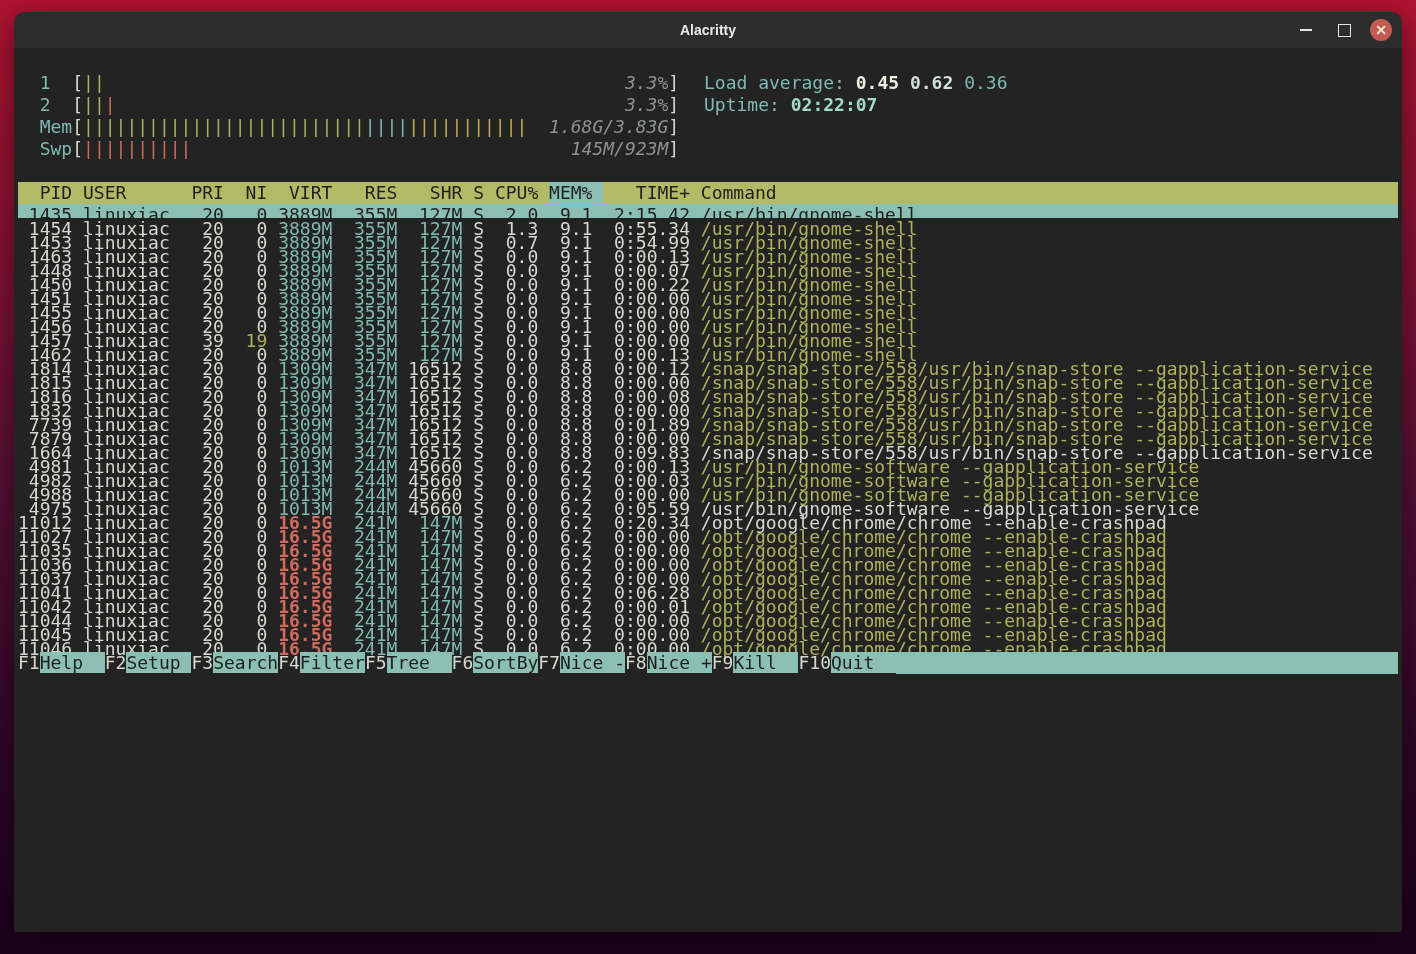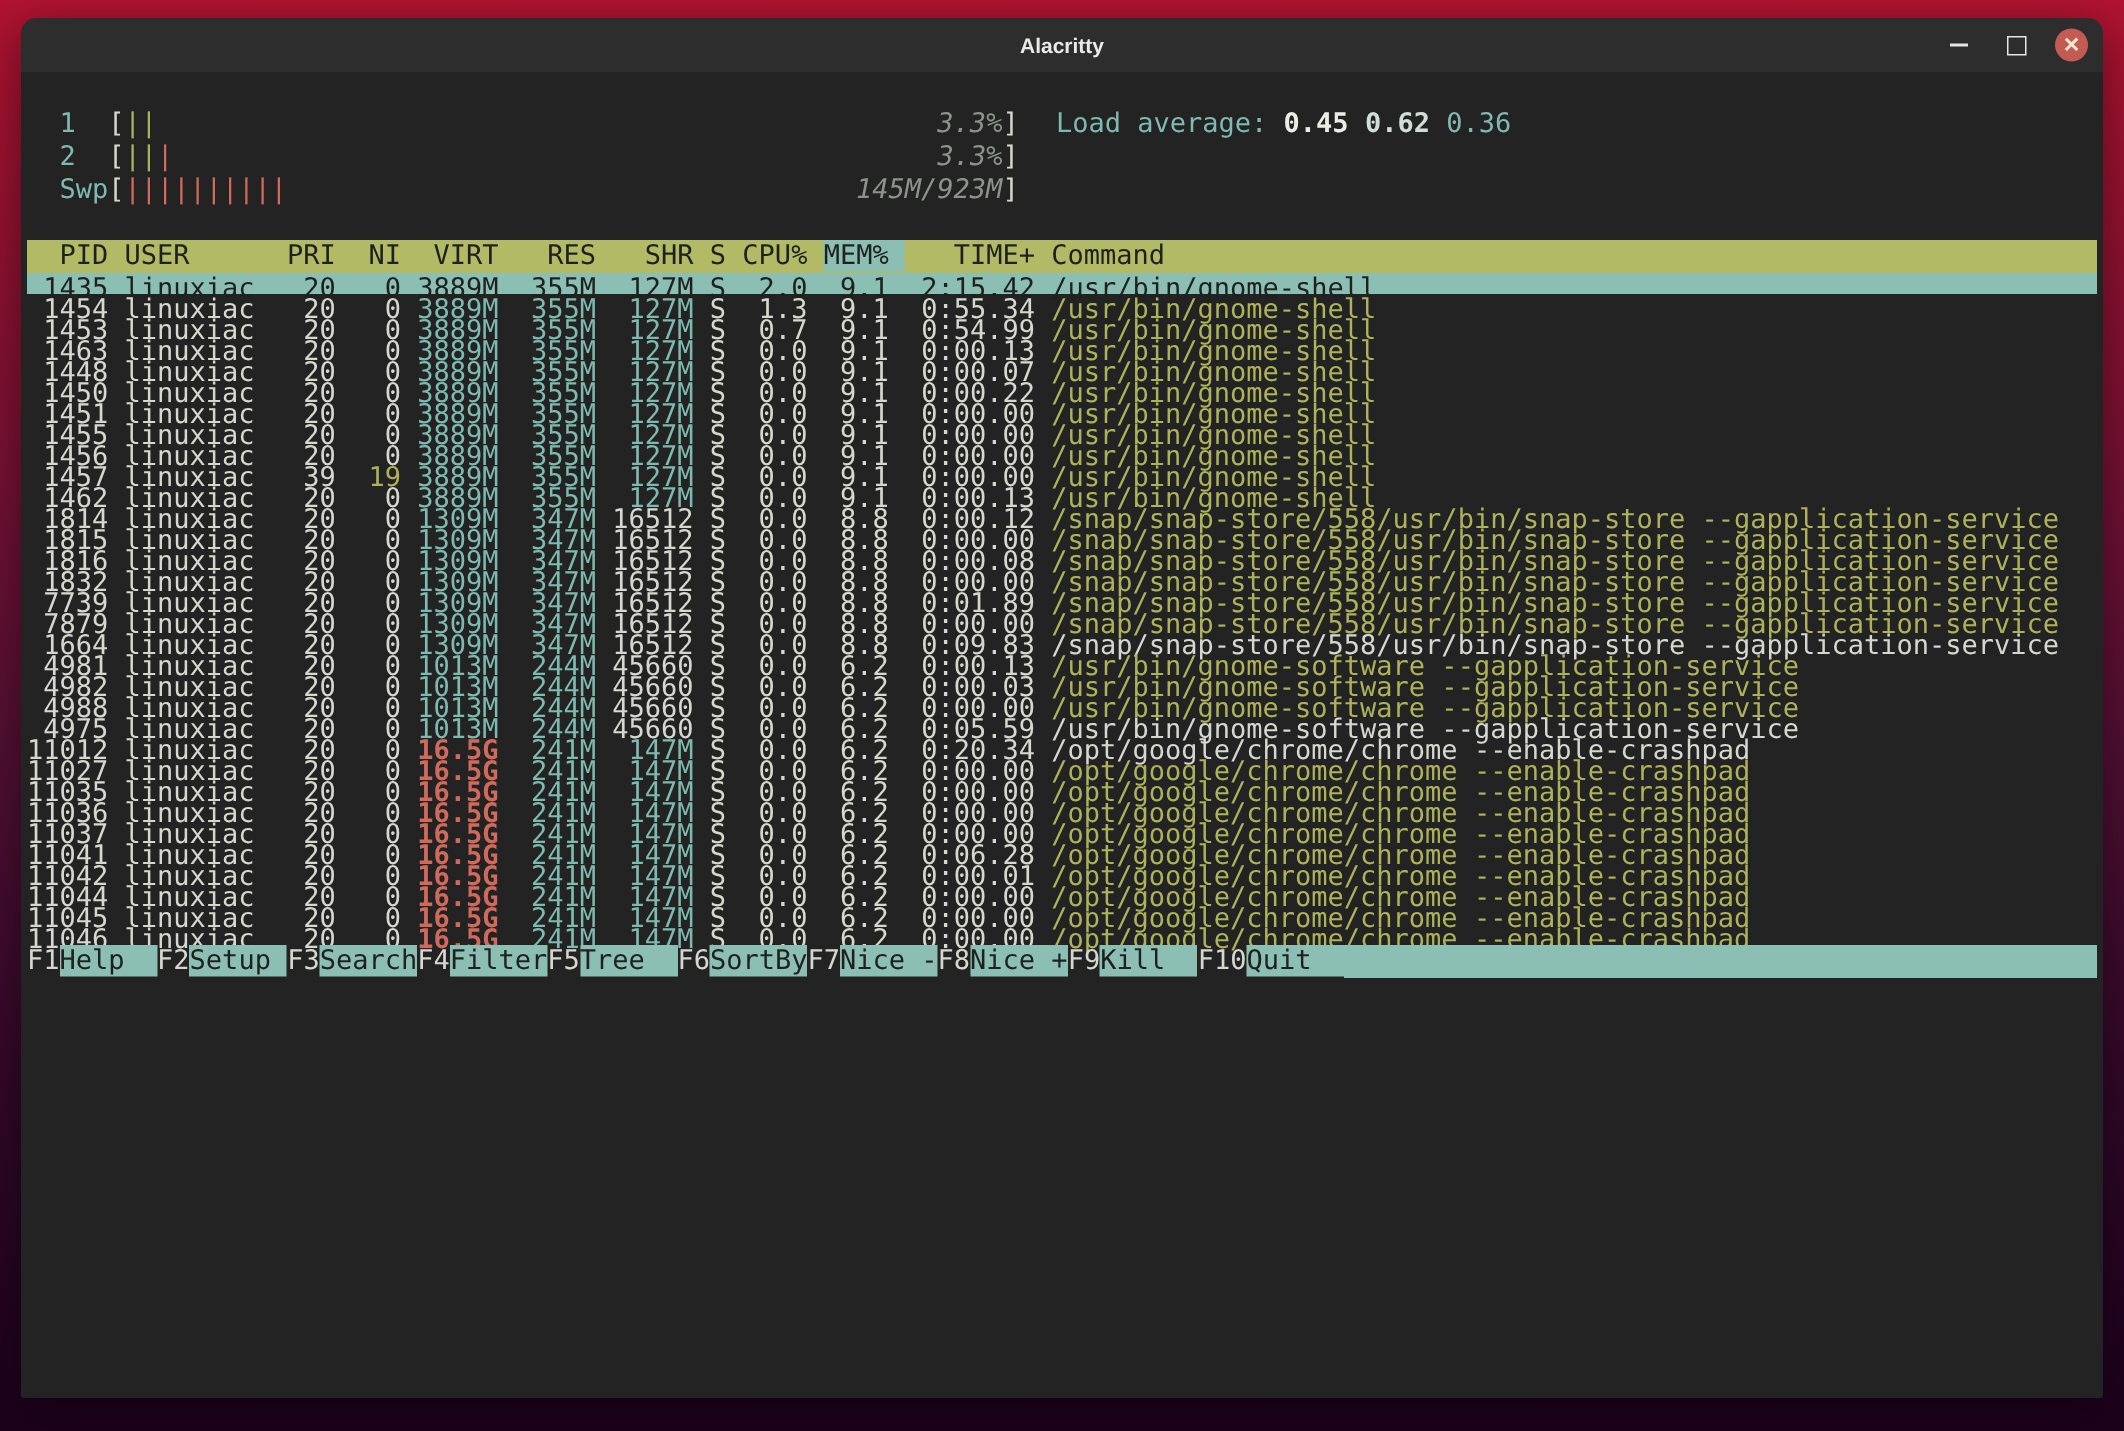--- a/index.html
+++ b/index.html
@@ -52,24 +52,26 @@
           </div>
         <div class="wbtn close-btn">
             <span class="close-glyph">✕</span>
           </div>
       </div>
     </div>
     <div class="term">
       <div id="meters">
           <div class="line"><span class="fg">  </span><span class="cyan">1  </span><span class="fg">[</span><span class="green">||</span><span class="fg">                                                </span><span class="dim">3.3%</span><span class="fg">]</span></div>
           <div class="line"><span class="fg">  </span><span class="cyan">2  </span><span class="fg">[</span><span class="green">||</span><span class="red">|</span><span class="fg">                                               </span><span class="dim">3.3%</span><span class="fg">]</span></div>
+          <div class="line"><span class="fg">  </span><span class="cyan">Mem</span><span class="fg">[</span><span class="green">||||||||||||||||||||||||||</span><span class="cyan">||||</span><span class="gold">|||||||||||</span><span class="fg">  </span><span class="dim">1.68G/3.83G</span><span class="fg">]</span></div>
           <div class="line"><span class="fg">  </span><span class="cyan">Swp</span><span class="fg">[</span><span class="red">||||||||||</span><span class="fg">                                   </span><span class="dim">145M/923M</span><span class="fg">]</span></div>
         </div>
       <div class="stats" id="stats">
           <div class="line"><span class="cyan">Load average: </span><span class="fgB">0.45</span><span class="cyan"> </span><span class="white2">0.62</span><span class="cyan"> </span><span class="cyan">0.36</span></div>
+          <div class="line"><span class="cyan">Uptime: </span><span class="cyanB">02:22:07</span></div>
         </div>
       <div class="line"> </div>
       <div class="hdrrow" id="hdrrow"><span class="hdr">  PID </span><span class="hdr">USER      </span><span class="hdr">PRI </span><span class="hdr"> NI </span><span class="hdr"> VIRT </span><span class="hdr">  RES </span><span class="hdr">  SHR </span><span class="hdr">S </span><span class="hdr">CPU% </span><span class="hdr-sort">MEM% </span><span class="hdr">   TIME+ </span><span class="hdr">Command</span></div>
       <div id="rows">
           <div class="row sel"><span class="fg"> 1435 </span><span class="fg">linuxiac  </span><span class="fg"> 20 </span><span class="fg">  0 </span><span class="cyan">3889M </span><span class="cyan"> 355M </span><span class="cyan"> 127M </span><span class="fg">S </span><span class="fg"> 2.0 </span><span class="fg"> 9.1 </span><span class="fg"> 2:15.42 </span><span class="yellow">/usr/bin/gnome-shell</span></div>
           <div class="row"><span class="fg"> 1454 </span><span class="fg">linuxiac  </span><span class="fg"> 20 </span><span class="fg">  0 </span><span class="cyan">3889M </span><span class="cyan"> 355M </span><span class="cyan"> 127M </span><span class="fg">S </span><span class="fg"> 1.3 </span><span class="fg"> 9.1 </span><span class="fg"> 0:55.34 </span><span class="yellow">/usr/bin/gnome-shell</span></div>
           <div class="row"><span class="fg"> 1453 </span><span class="fg">linuxiac  </span><span class="fg"> 20 </span><span class="fg">  0 </span><span class="cyan">3889M </span><span class="cyan"> 355M </span><span class="cyan"> 127M </span><span class="fg">S </span><span class="fg"> 0.7 </span><span class="fg"> 9.1 </span><span class="fg"> 0:54.99 </span><span class="yellow">/usr/bin/gnome-shell</span></div>
           <div class="row"><span class="fg"> 1463 </span><span class="fg">linuxiac  </span><span class="fg"> 20 </span><span class="fg">  0 </span><span class="cyan">3889M </span><span class="cyan"> 355M </span><span class="cyan"> 127M </span><span class="fg">S </span><span class="fg"> 0.0 </span><span class="fg"> 9.1 </span><span class="fg"> 0:00.13 </span><span class="yellow">/usr/bin/gnome-shell</span></div>
           <div class="row"><span class="fg"> 1448 </span><span class="fg">linuxiac  </span><span class="fg"> 20 </span><span class="fg">  0 </span><span class="cyan">3889M </span><span class="cyan"> 355M </span><span class="cyan"> 127M </span><span class="fg">S </span><span class="fg"> 0.0 </span><span class="fg"> 9.1 </span><span class="fg"> 0:00.07 </span><span class="yellow">/usr/bin/gnome-shell</span></div>
           <div class="row"><span class="fg"> 1450 </span><span class="fg">linuxiac  </span><span class="fg"> 20 </span><span class="fg">  0 </span><span class="cyan">3889M </span><span class="cyan"> 355M </span><span class="cyan"> 127M </span><span class="fg">S </span><span class="fg"> 0.0 </span><span class="fg"> 9.1 </span><span class="fg"> 0:00.22 </span><span class="yellow">/usr/bin/gnome-shell</span></div>

